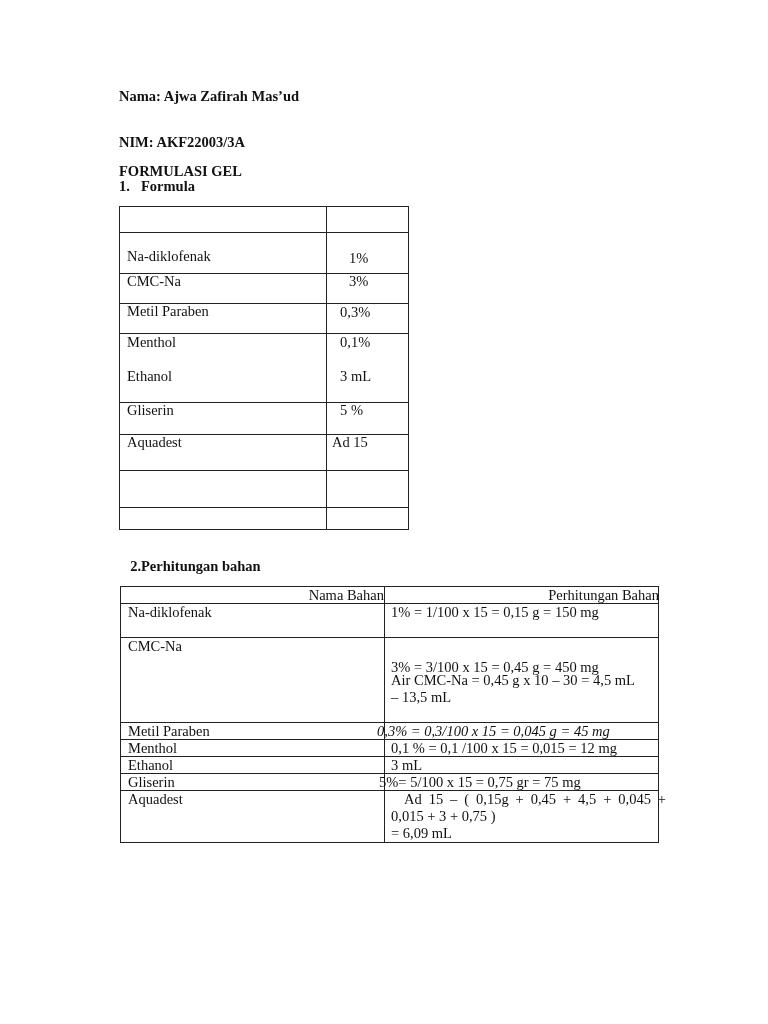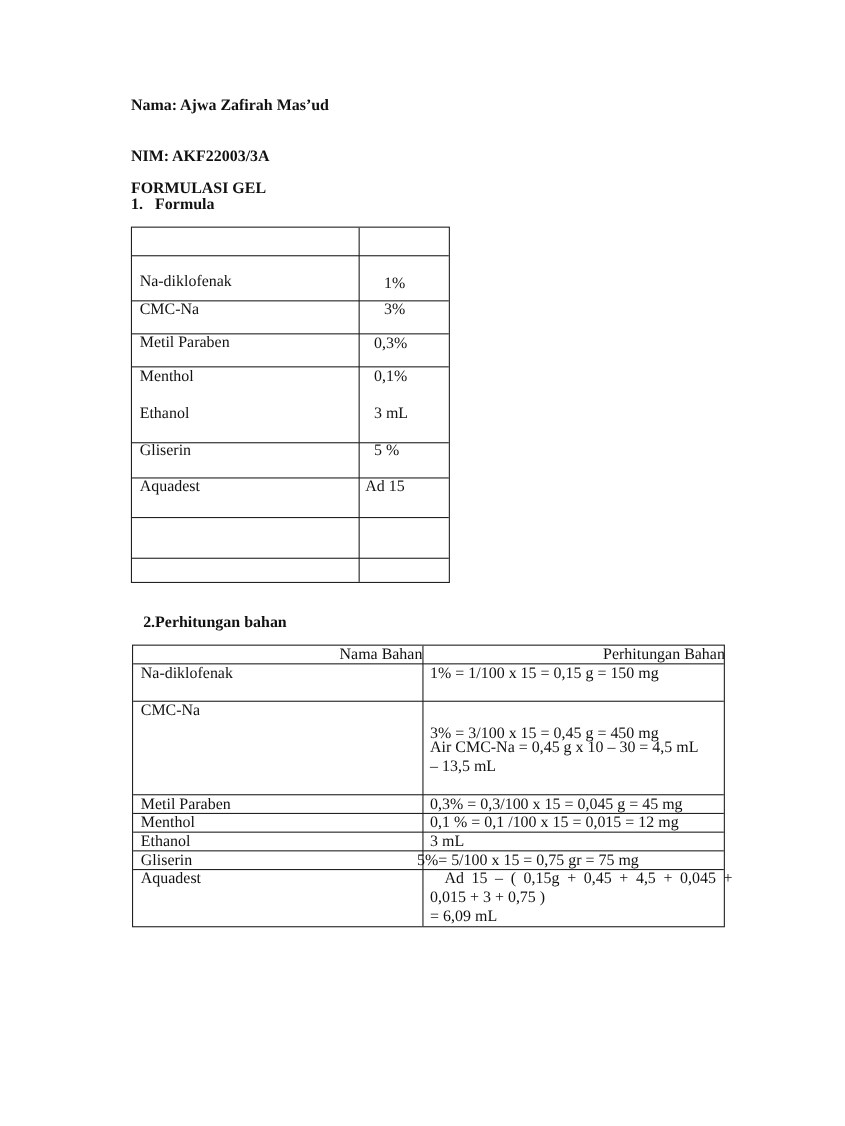--- a/index.html
+++ b/index.html
@@ -87,21 +87,21 @@
 
   <div class="cell" style="left:7px; top:17px;">Na-diklofenak</div>
   <div class="cell" style="left:270px; top:17px;">1% = 1/100 x 15 = 0,15 g = 150 mg</div>
 
   <div class="cell" style="left:7px; top:51px;">CMC-Na</div>
   <div class="cell" style="left:270px; top:51px;margin-top:21px;">3% = 3/100 x 15 = 0,45 g = 450 mg</div>
   <div class="cell" style="left:270px; top:85px;">Air CMC-Na = 0,45 g x 10 – 30 = 4,5 mL</div>
   <div class="cell" style="left:270px; top:102px;">– 13,5 mL</div>
 
   <div class="cell" style="left:7px; top:136px;">Metil Paraben</div>
-  <div class="cell" style="left:270px; top:136px;">0,3% = 0,3/100 x 15 = 0,045 g = 45 mg</div>
+  <div class="cell" style="left:256px; top:136px;font-style:italic;">0,3% = 0,3/100 x 15 = 0,045 g = 45 mg</div>
 
   <div class="cell" style="left:7px; top:153px;">Menthol</div>
   <div class="cell" style="left:270px; top:153px;">0,1 % = 0,1 /100 x 15 = 0,015 = 12 mg</div>
 
   <div class="cell" style="left:7px; top:170px;">Ethanol</div>
   <div class="cell" style="left:270px; top:170px;">3 mL</div>
 
   <div class="cell" style="left:7px; top:187px;">Gliserin</div>
   <div class="cell" style="left:258px; top:187px;">5%= 5/100 x 15 = 0,75 gr = 75 mg</div>
 

